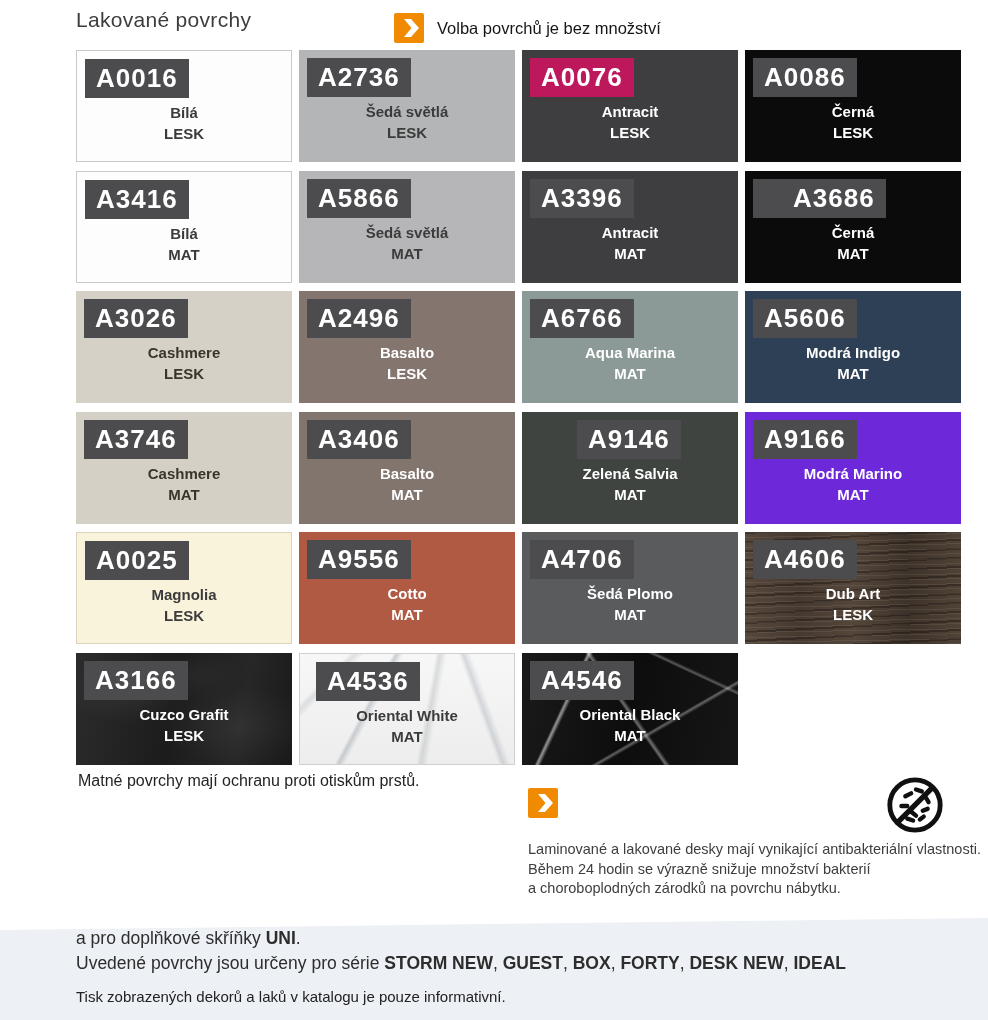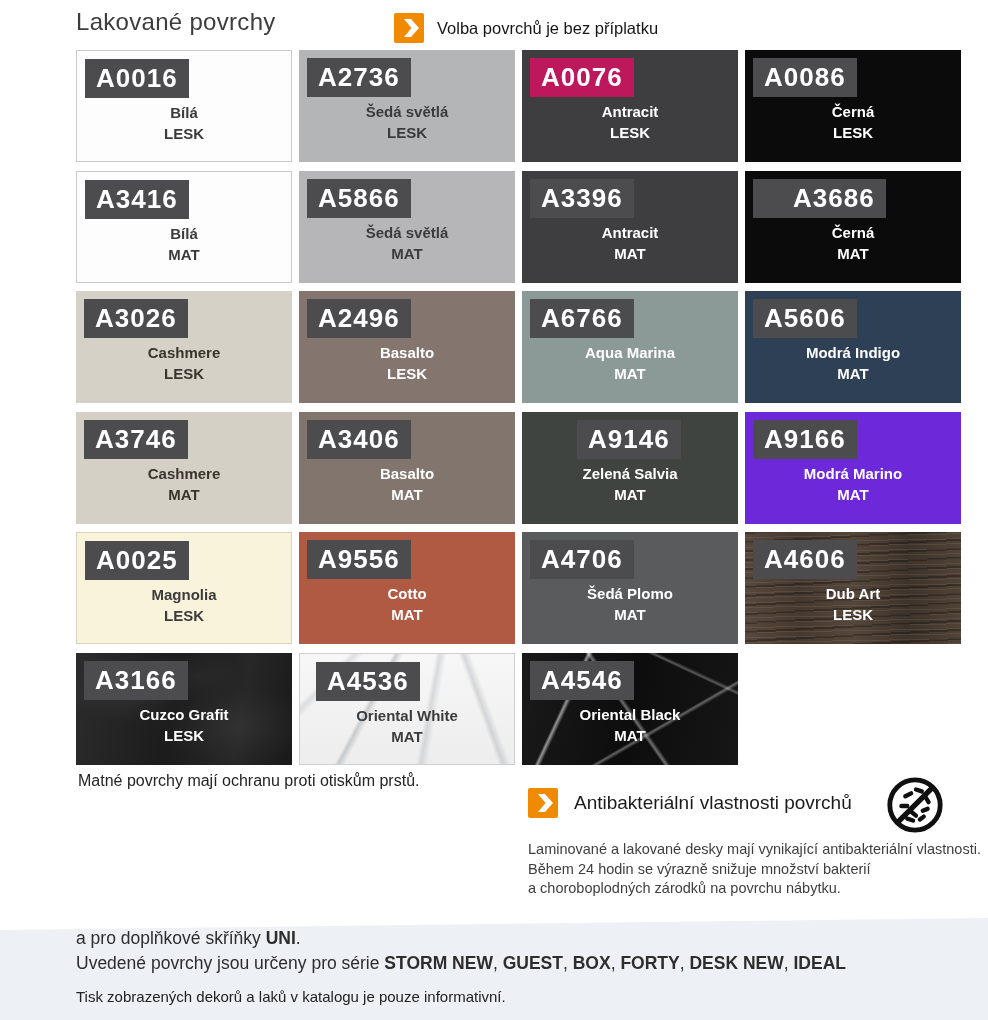--- a/index.html
+++ b/index.html
@@ -1,19 +1,19 @@
 <!DOCTYPE html>
 <html lang="cs" style="--accent: #f08a00;"><head>
 <meta charset="utf-8">
 <style>
   * { margin:0; padding:0; box-sizing:border-box; }
   body { background:#fff; font-family:"Liberation Sans", sans-serif; }
   .page { position:relative; width:988px; height:1020px; background:#ffffff; overflow:hidden; }
 
-  .page-title { position:absolute; left:76px; top:8px; font-size:24px; font-weight:300;
+  .page-title { position:absolute; left:76px; top:8px; font-size:21px; font-weight:300;
                 color:#3d3d3d; letter-spacing:.3px; }
 
   .free-note { position:absolute; left:394px; top:13px; display:flex; align-items:center; gap:13px; }
   .chev-icon { width:30px; height:30px; display:block; }
   .chev-icon rect { fill:var(--accent,#f08a00); }
   .free-note-text { font-size:16.5px; color:#161616; }
 
   .grid { position:absolute; left:76px; top:50px; display:grid;
           grid-template-columns:repeat(4,216px); grid-auto-rows:112px;
           column-gap:7px; row-gap:8.5px;font-weight:bold; }
@@ -65,21 +65,21 @@
 
 <div class="page">
 
   <h1 class="page-title">Lakované povrchy</h1>
 
   <div class="free-note">
     <svg class="chev-icon" viewBox="0 0 30 30">
       <rect width="30" height="30" rx="2"></rect>
       <path d="M10 6 L17 6 L25 15 L17 24 L10 24 L17.5 15 Z" fill="#ffffff"></path>
     </svg>
-    <span class="free-note-text">Volba povrchů je bez příplatku</span>
+    <span class="free-note-text">Volba povrchů je bez množství</span>
   </div>
 
   <div class="grid" id="grid">
       <div class="swatch" style="background-color: rgb(253, 253, 253); border: 1px solid rgb(201, 201, 201); color: rgb(59, 59, 59);">
         <span class="code" style="background: rgb(76, 76, 79);">A0016</span>
         <div class="sname">Bílá</div>
         <div class="sfinish">LESK</div>
       </div>
       <div class="swatch" style="background-color: rgb(180, 181, 183); color: rgb(59, 59, 59);">
         <span class="code" style="background: rgb(76, 76, 79);">A2736</span>
@@ -193,21 +193,20 @@
       </div>
     </div>
 
   <div class="matte-note">Matné povrchy mají ochranu proti otiskům prstů.</div>
 
   <div class="anti-head">
     <svg class="chev-icon" viewBox="0 0 30 30">
       <rect width="30" height="30" rx="2"></rect>
       <path d="M10 6 L17 6 L25 15 L17 24 L10 24 L17.5 15 Z" fill="#ffffff"></path>
     </svg>
-    <span class="anti-head-text">Antibakteriální vlastnosti povrchů</span>
   </div>
 
   <svg class="bact-icon" viewBox="0 0 64 64">
     <circle class="s" cx="32" cy="32" r="26" stroke-width="5"></circle>
     <line class="s" x1="13" y1="51" x2="51" y2="13" stroke-width="5.5"></line>
     <g class="s" stroke-width="4.5" stroke-linecap="round">
       <line x1="22" y1="23" x2="28" y2="20"></line>
       <line x1="33" y1="16" x2="39" y2="18"></line>
       <line x1="43" y1="24" x2="46" y2="29"></line>
       <line x1="18" y1="33" x2="24" y2="33"></line>

